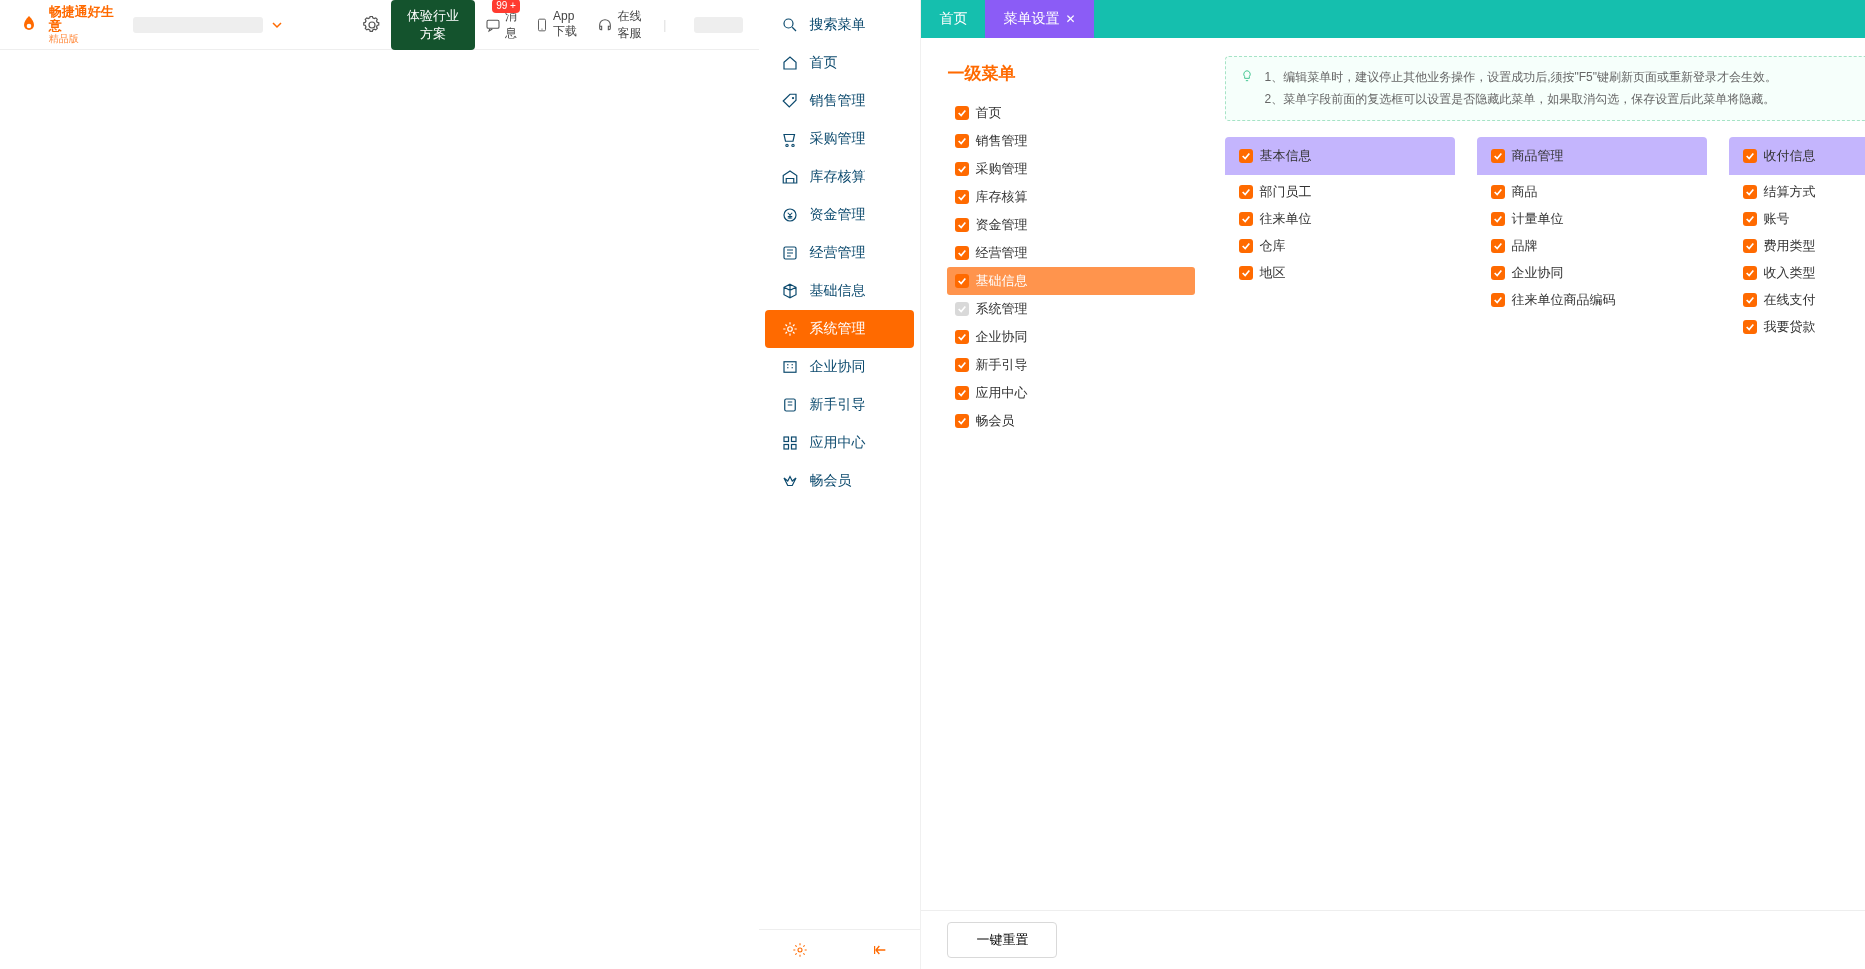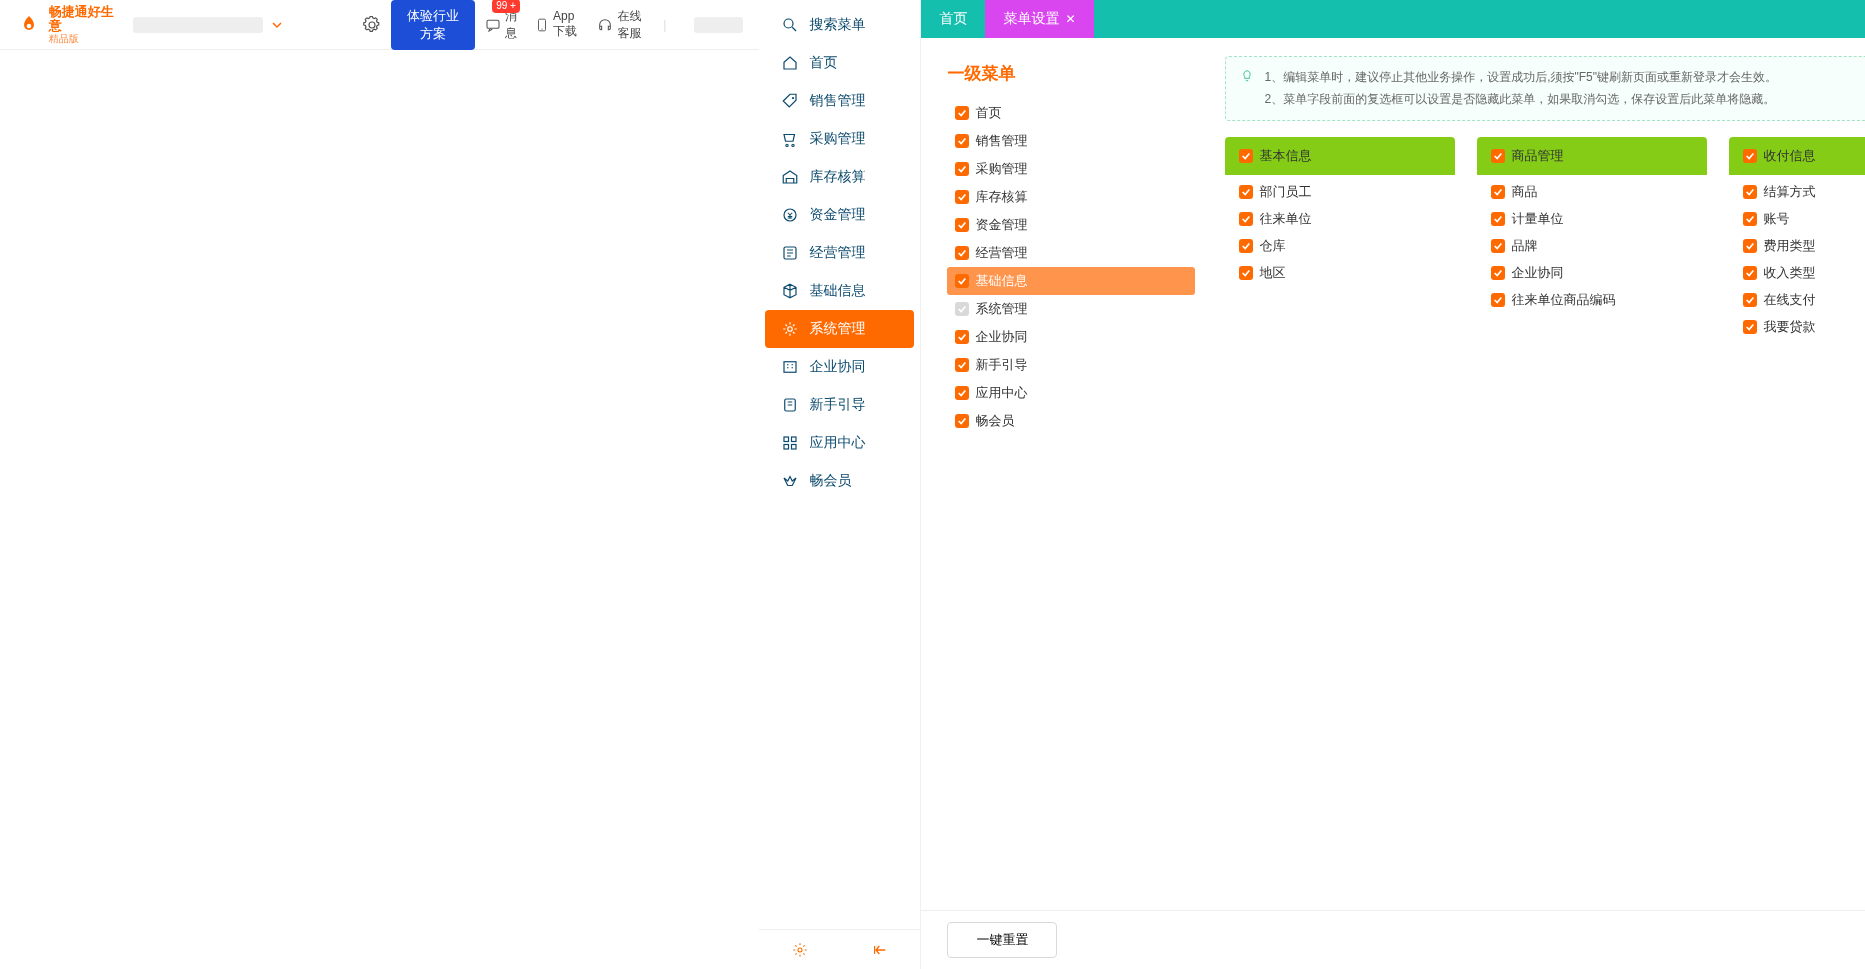--- a/index.html
+++ b/index.html
@@ -11,42 +11,42 @@
 .brand-box{display:flex;align-items:center;gap:6px;width:150px}
 .brand-logo{width:28px;height:28px;border-radius:6px;background:#fff;display:flex;align-items:center;justify-content:center}
 .brand-logo svg{width:24px;height:24px}
 .brand-text{display:flex;flex-direction:column;line-height:1.1}
 .brand-main{color:#ff6a00;font-size:13px;font-weight:600}
 .brand-sub{color:#ff8a3d;font-size:10px}
 .shop-drop{display:flex;align-items:center;gap:8px;min-width:220px;color:#999}
 .shop-drop .shop-placeholder{width:130px;height:16px;background:#eee;border-radius:3px}
 .chev{color:#ff6a00}
 .gear{color:#555}
-.btn-primary{background:#1d4ed8;color:#fff;border:none;border-radius:4px;padding:7px 14px;font-size:13px;cursor:pointer}
+.btn-primary{background:#14532d;color:#fff;border:none;border-radius:4px;padding:7px 14px;font-size:13px;cursor:pointer}
 .header-right{margin-left:auto;display:flex;align-items:center;gap:18px;font-size:12px;color:#444}
 .hitem{display:flex;align-items:center;gap:4px;position:relative;cursor:pointer}
 .badge{position:absolute;top:-9px;right:-3px;min-width:28px;text-align:center;background:#ff3b30;color:#fff;font-size:10px;border-radius:4px;padding:0 4px;line-height:14px}
 .user-placeholder{width:70px;height:16px;background:#eee;border-radius:3px;margin-left:10px}
 
 
 .body{display:flex;flex:1;min-height:0}
 
 
 .sidebar{width:162px;background:#fff;border-right:1px solid #f0f0f0;display:flex;flex-direction:column}
 .sidebar-list{flex:1;overflow:auto;padding-top:6px}
 .sitem{display:flex;align-items:center;gap:10px;padding:10px 22px;color:#0c4a6e;cursor:pointer;font-size:14px}
 .sitem.active{background:#ff6a00;color:#fff;border-radius:4px;margin:0 6px;padding:10px 16px}
 .sitem .sico{width:18px;height:18px;display:flex;align-items:center;justify-content:center;color:inherit}
 .sidebar-bottom{height:40px;display:flex;align-items:center;justify-content:space-around;border-top:1px solid #eee;color:#ff6a00}
 
 
 .workspace{flex:1;display:flex;flex-direction:column;min-width:0;background:#fff}
 .tabs{display:flex;align-items:center;background:#15bfae;height:38px}
 .tab{padding:0 18px;height:38px;display:flex;align-items:center;gap:6px;color:#fff;font-size:14px;cursor:pointer}
-.tab.active{background:#d946ef}
+.tab.active{background:#8b5cf6}
 .tab .close{font-size:12px}
 .tabs-right{margin-left:auto;display:flex;gap:14px;padding-right:14px;color:#fff}
 .tabs-right .ticon{cursor:pointer;font-size:14px}
 
 .content{flex:1;display:flex;padding:18px 26px 12px 0;min-height:0;overflow:hidden}
 .content-inner{display:flex;flex:1;gap:30px;min-height:0}
 
 
 .firstmenu{width:274px;padding-left:26px}
 .firstmenu-title{color:#ff6a00;font-size:17px;font-weight:700;margin:6px 0 14px}
@@ -60,21 +60,21 @@
 
 .detail{flex:1;display:flex;flex-direction:column;gap:16px;min-width:0;overflow:auto}
 .alert{border:1px dashed #a6e3c6;background:#f6fffb;border-radius:4px;padding:10px 14px;font-size:12px;color:#666;display:flex;gap:10px;align-items:flex-start}
 .alert-icon{color:#37c28a;margin-top:2px}
 .alert ol{counter-reset:a;list-style:none}
 .alert li{line-height:1.8}
 .alert li::before{counter-increment:a;content:counter(a)"、"}
 
 .cards{display:flex;gap:22px;align-items:flex-start}
 .card{width:230px;border-radius:4px;overflow:hidden}
-.card-header{background:#84cc16;padding:10px 14px;display:flex;align-items:center;gap:6px;color:#333;font-size:13px}
+.card-header{background:#c4b5fd;padding:10px 14px;display:flex;align-items:center;gap:6px;color:#333;font-size:13px}
 .card-body{padding:8px 14px;display:flex;flex-direction:column;gap:9px}
 .citem{display:flex;align-items:center;gap:6px;font-size:13px;color:#333}
 
 
 .footer{display:flex;align-items:flex-end;padding:11px 26px;gap:20px;border-top:1px solid #eee}
 .footer .spacer{flex:1}
 .btn{border:1px solid #d9d9d9;background:#fff;border-radius:4px;padding:8px 22px;font-size:13px;cursor:pointer}
 .btn.cancel{}
 .btn.save{background:#ff6a00;color:#fff;border-color:#ff6a00}
 .btn.reset{padding:8px 28px}

